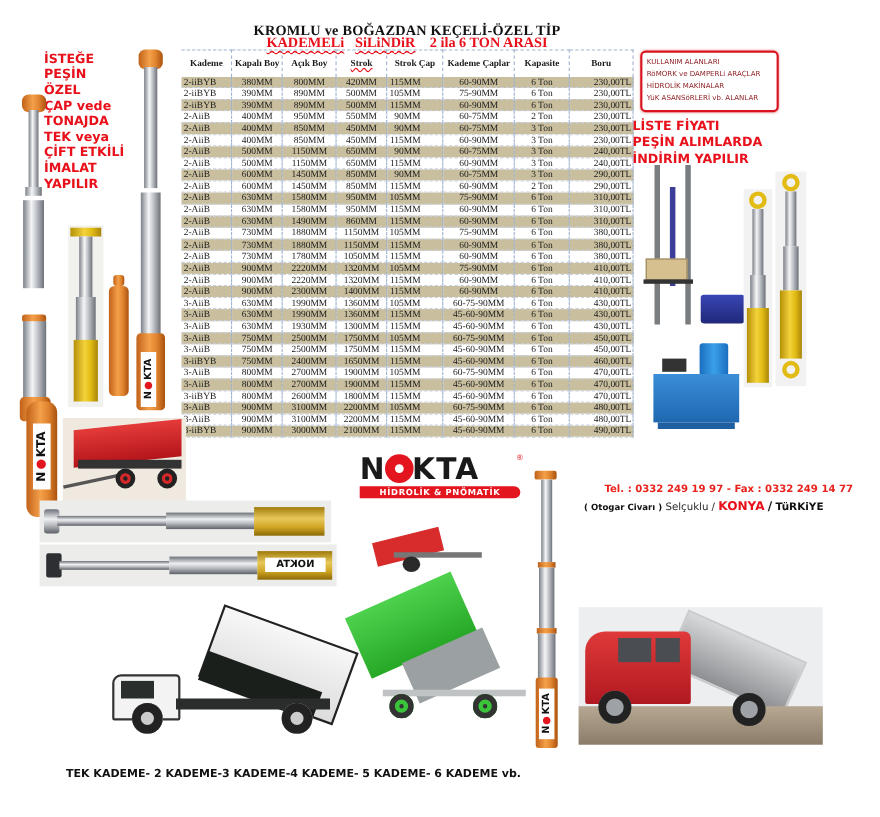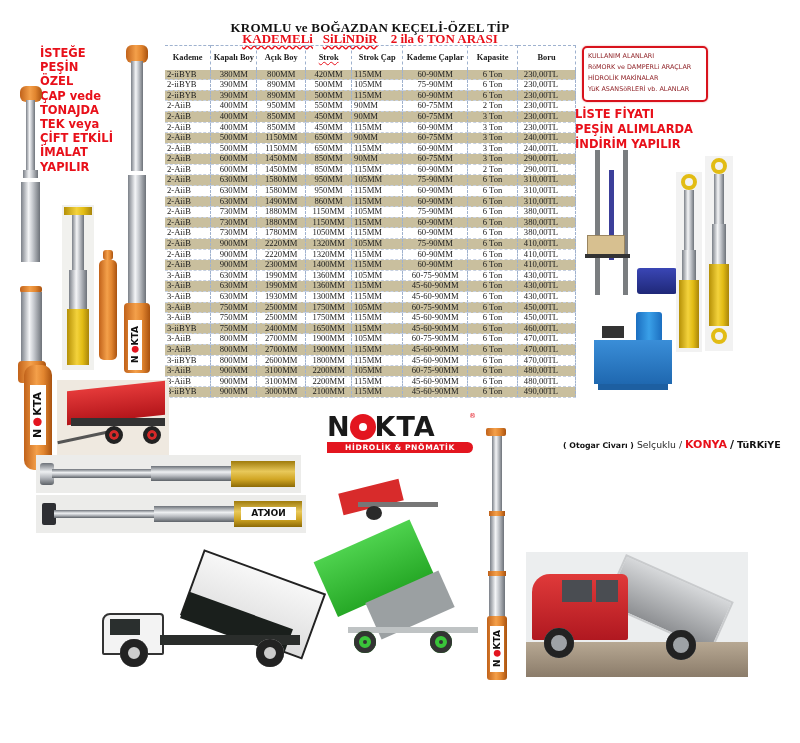--- a/index.html
+++ b/index.html
@@ -12,45 +12,45 @@
   .title2 .u { text-decoration: underline wavy #e8101a; text-underline-offset: 2px; }
 
   
   .price-table { left: 165px; top: 45px; width: 411px; border-collapse: collapse; font-family: "Liberation Serif", serif; font-size: 8.6px; color: #1a1a1a; }
   .price-table th { font-weight: bold; font-size: 8.4px; height: 24px; line-height: 9px; text-align: center; border-right: 1px dashed #9fb2cf; border-top: 1px dashed #9fb2cf; padding: 0 1px; }
   .price-table th.strok { color: #1a1a1a; text-decoration: underline wavy #e8101a; }
   .price-table td { height: 10.15px; line-height: 9.6px; border-right: 1px dashed #9fb2cf; border-bottom: 1px dashed #c7d1e2; padding: 0 2px; white-space: nowrap; }
   .price-table tr.shaded td { background: #c9bf9e; }
   .price-table td.c0 { text-align: left; }
   .price-table td.c1, .price-table td.c2, .price-table td.c3 { text-align: center; }
-  .price-table td.c4 { padding-right: 20px; }
+  .price-table td.c4 { text-align: right; padding-right: 20px; }
   .price-table td.c5 { text-align: center; }
   .price-table td.c6 { text-align: center; }
-  .price-table td.c7 { text-align: right; padding-right: 17px; }
+  .price-table td.c7 { text-align: right; padding-right: 1px; }
 
   
   .slogan { left: 40px; top: 46px; font-family: "DejaVu Sans", sans-serif; font-weight: bold; font-size: 11.5px; line-height: 14.2px; color: #e8101a; }
 
   
   .usage-box { left: 582px; top: 46px; width: 126px; height: 56px; border: 2.5px solid #d8131d; border-radius: 5px; padding: 3px 4px; font-family: "DejaVu Sans", sans-serif; font-size: 6.4px; line-height: 11px; color: #8b1a1f; box-shadow: 0 0 2px rgba(200,0,0,0.4); }
   .red-note { left: 575px; top: 107px; font-family: "DejaVu Sans", sans-serif; font-weight: bold; font-size: 11.5px; line-height: 15px; color: #e8101a; }
 
   
   .logo { left: 327px; top: 412px; width: 150px; height: 46px; }
   .logo-word { position: absolute; left: 0; top: 0; font-family: "DejaVu Sans", sans-serif; font-weight: bold; font-size: 27px; letter-spacing: 1px; color: #1a1a1a; line-height: 30px; }
   .logo-gear { display: inline-block; width: 22px; height: 22px; background: #e3151f; border-radius: 50%; vertical-align: -2px; position: relative; margin: 0 1px; box-shadow: 0 0 0 2px #e3151f; }
   .logo-gear::after { content: ""; position: absolute; left: 7px; top: 7px; width: 8px; height: 8px; background: #fff; border-radius: 50%; }
   .logo-reg { position: absolute; left: 142px; top: 0px; font-size: 7px; color: #e3151f; font-family: "DejaVu Sans", sans-serif; }
   .logo-band { position: absolute; left: 0; top: 30px; width: 146px; height: 11px; background: #e3151f; border-radius: 0 6px 6px 0; color: #fff; font-family: "DejaVu Sans", sans-serif; font-weight: bold; font-size: 7.6px; line-height: 11px; text-align: center; letter-spacing: 0.6px; }
 
   
   .contact { left: 525px; top: 437px; width: 275px; font-family: "DejaVu Sans", sans-serif; }
   .contact .tel { color: #e8231d; font-weight: bold; font-size: 9.2px; line-height: 16px; text-align: center; }
   .contact .addr { color: #2a2a2a; font-size: 9.3px; line-height: 16px; padding-left: 3px; }
-  .contact .loc { font-size: 9.3px; line-height: 16px; padding-left: 6px; color: #2a2a2a; margin-left: 32px; }
+  .contact .loc { font-size: 9.3px; line-height: 16px; padding-left: 6px; color: #2a2a2a; }
   .contact .loc .otogar { font-weight: bold; font-size: 7.8px; color: #111; }
   .contact .loc .konya { color: #e8101a; font-weight: bold; font-size: 11px; }
   .contact .loc .turkiye { color: #111; font-weight: bold; font-size: 9.5px; }
   .contact .loc .slash { color: #111; font-weight: bold; font-size: 11px; }
 
   
   .bottom-text { left: 60px; top: 697px; font-family: "DejaVu Sans", sans-serif; font-weight: bold; font-size: 10px; line-height: 13px; color: #111; }
 
   
   .img { position: absolute; }
@@ -552,23 +552,25 @@
 
 <div class="abs logo">
   <div class="logo-word">
     <span>N</span><span class="logo-gear"></span><span>KTA</span>
   </div>
   <div class="logo-reg">®</div>
   <div class="logo-band">HİDROLİK &amp; PNÖMATİK</div>
 </div>
 
 <div class="abs contact">
+  <div class="tel">Tel. : 0332 249 19 97 - Fax : 0332 249 14 77</div>
   <div class="loc">
     <span class="otogar">( Otogar Civarı )</span>
     <span>Selçuklu /</span>
     <span class="konya">KONYA</span>
     <span class="slash">/</span>
     <span class="turkiye">TüRKiYE</span>
   </div>
 </div>
 
 <div class="abs bottom-text">
+  <div>TEK KADEME- 2 KADEME-3 KADEME-4 KADEME- 5 KADEME- 6 KADEME vb.</div>
 </div>
 
 </body></html>

